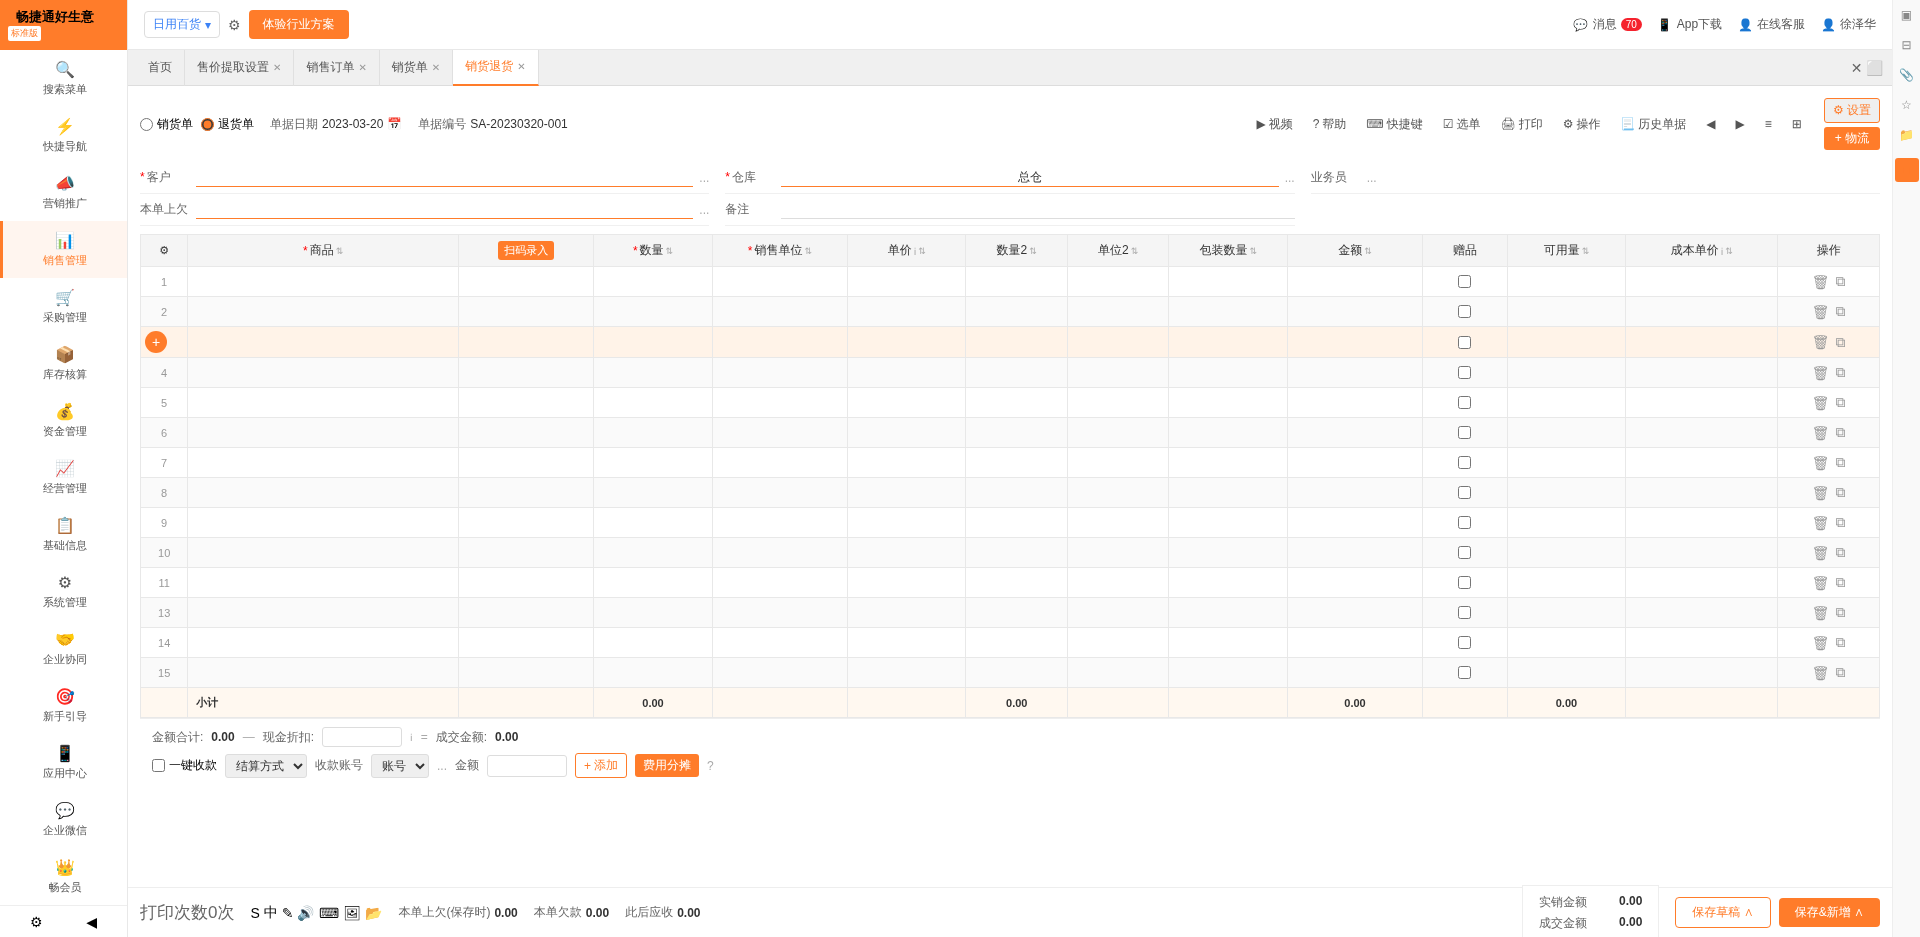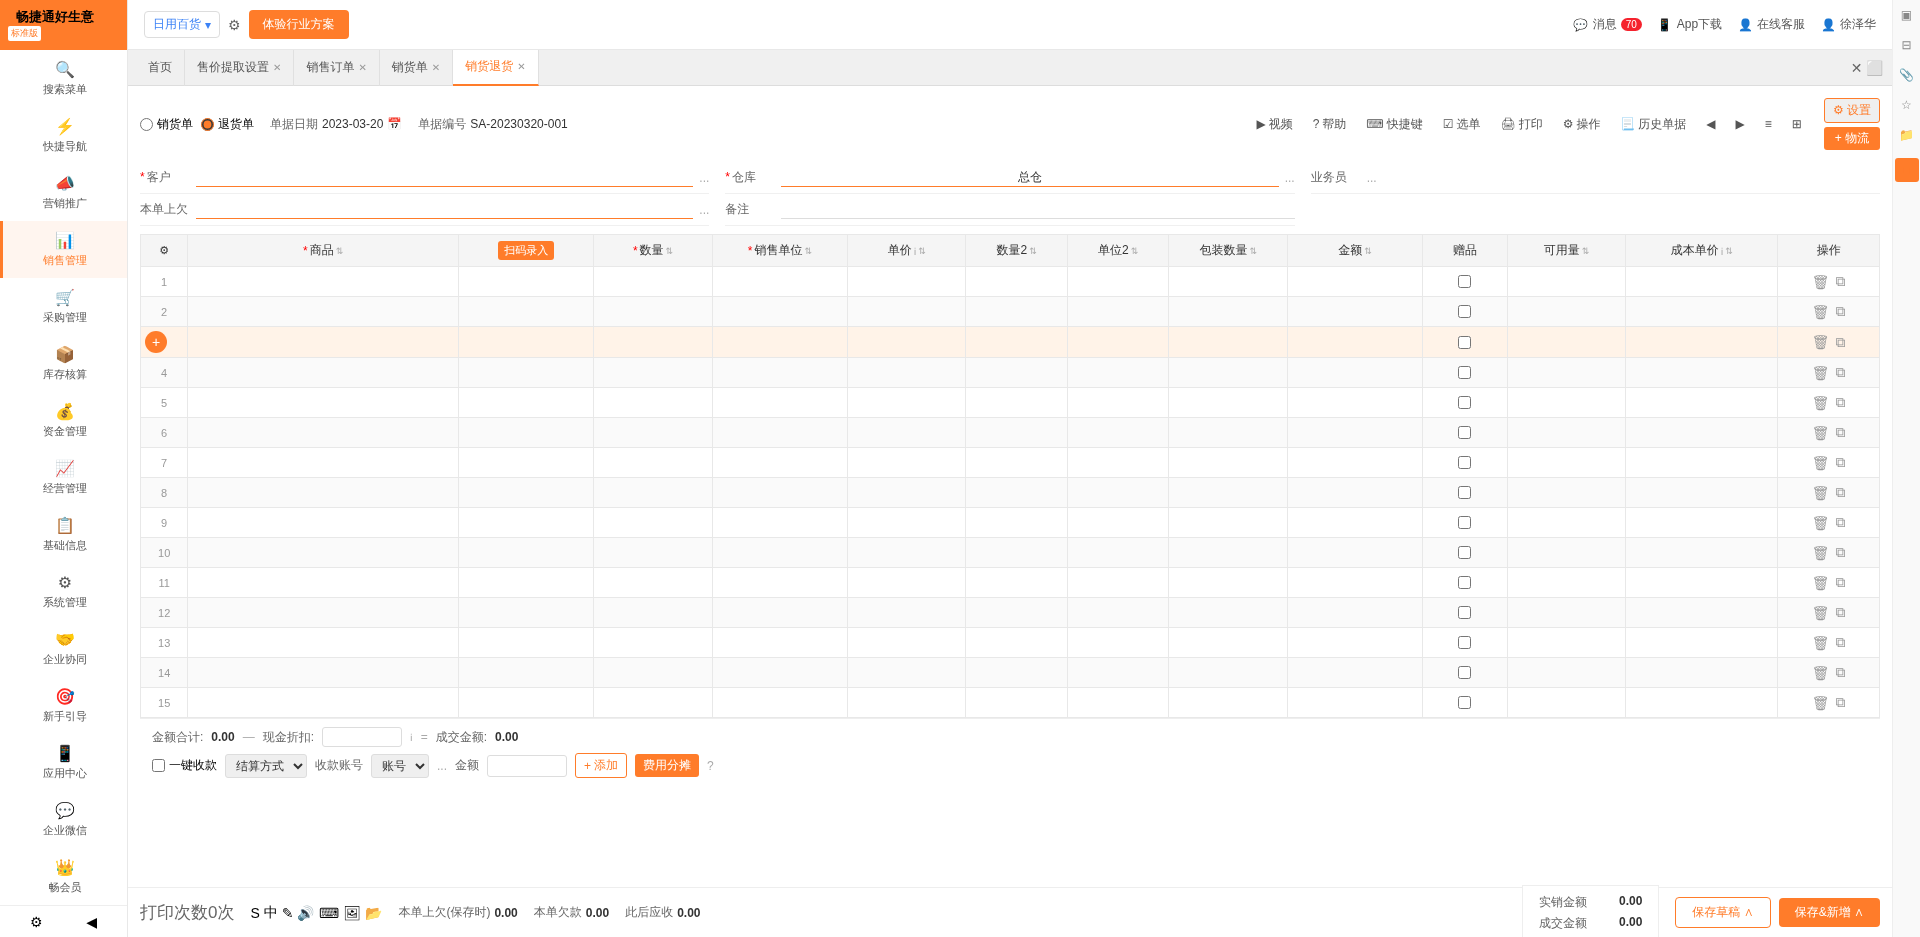--- a/index.html
+++ b/index.html
@@ -707,45 +707,20 @@
               <td></td>
               <td></td>
               <td>
                 <div class="row-actions">
                   <button class="row-action-btn">🗑</button>
                   <button class="row-action-btn">⧉</button>
                 </div>
               </td>
             </tr>
           <tr>
-              <td class="row-num">12</td>
-              <td></td>
-              <td></td>
-              <td></td>
-              <td></td>
-              <td></td>
-              <td></td>
-              <td></td>
-              <td></td>
-              <td></td>
-              <td>
-                <div class="checkbox-cell">
-                  <input type="checkbox" style="">
-                </div>
-              </td>
-              <td></td>
-              <td></td>
-              <td>
-                <div class="row-actions">
-                  <button class="row-action-btn">🗑</button>
-                  <button class="row-action-btn">⧉</button>
-                </div>
-              </td>
-            </tr>
-          <tr>
               <td class="row-num">13</td>
               <td></td>
               <td></td>
               <td></td>
               <td></td>
               <td></td>
               <td></td>
               <td></td>
               <td></td>
               <td></td>
@@ -807,20 +782,36 @@
               <td></td>
               <td></td>
               <td>
                 <div class="row-actions">
                   <button class="row-action-btn">🗑</button>
                   <button class="row-action-btn">⧉</button>
                 </div>
               </td>
             </tr>
 
+          <tr class="subtotal-row">
+            <td></td>
+            <td style="text-align:left;padding-left:8px;">小计</td>
+            <td></td>
+            <td>0.00</td>
+            <td></td>
+            <td></td>
+            <td>0.00</td>
+            <td></td>
+            <td></td>
+            <td>0.00</td>
+            <td></td>
+            <td>0.00</td>
+            <td></td>
+            <td></td>
+          </tr>
         </tbody>
       </table>
     </div>
 
     <div class="footer">
       <div class="footer-row1">
         <span class="footer-label">金额合计:</span>
         <span class="footer-value">0.00</span>
         <span class="footer-dash">—</span>
         <span class="footer-label">现金折扣:</span>

